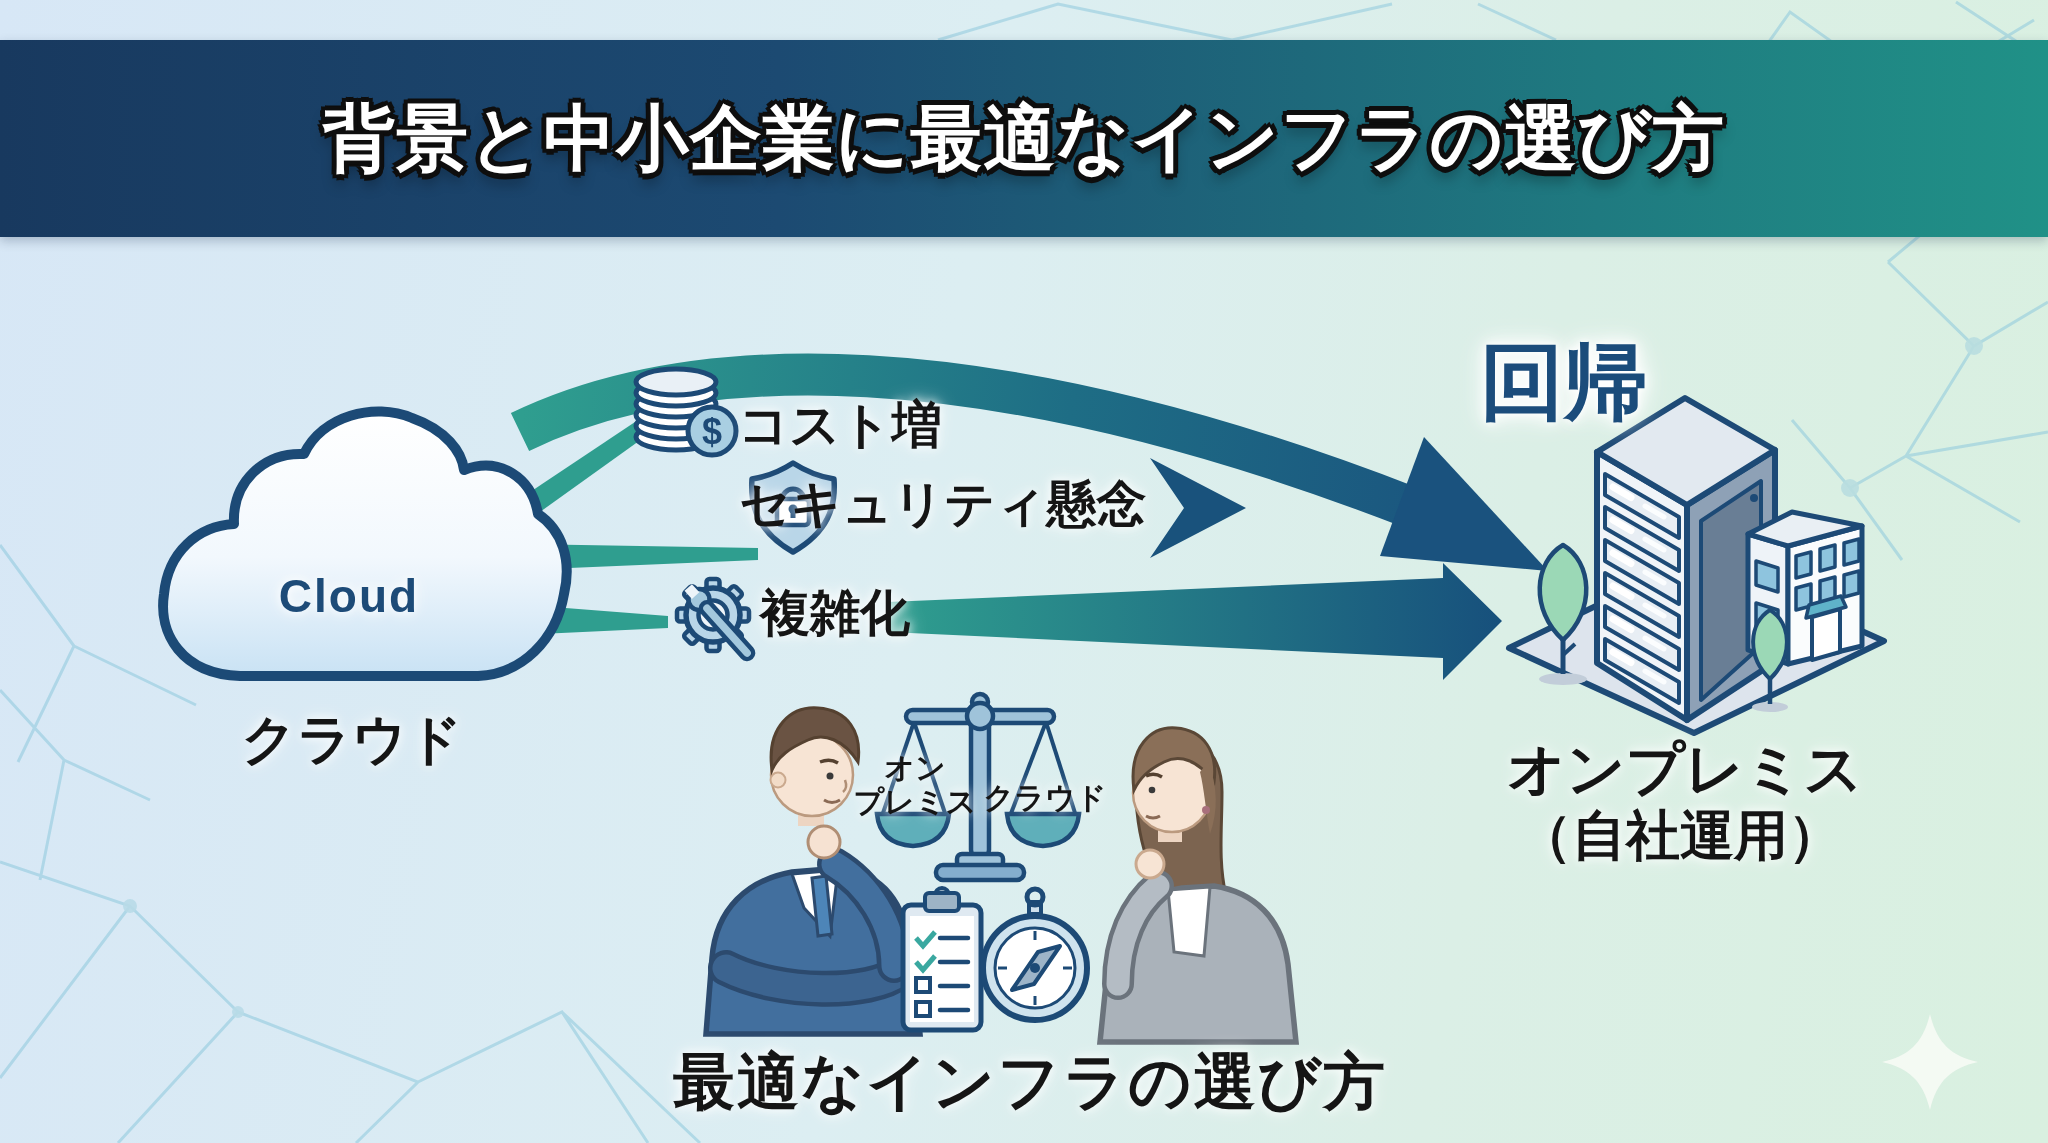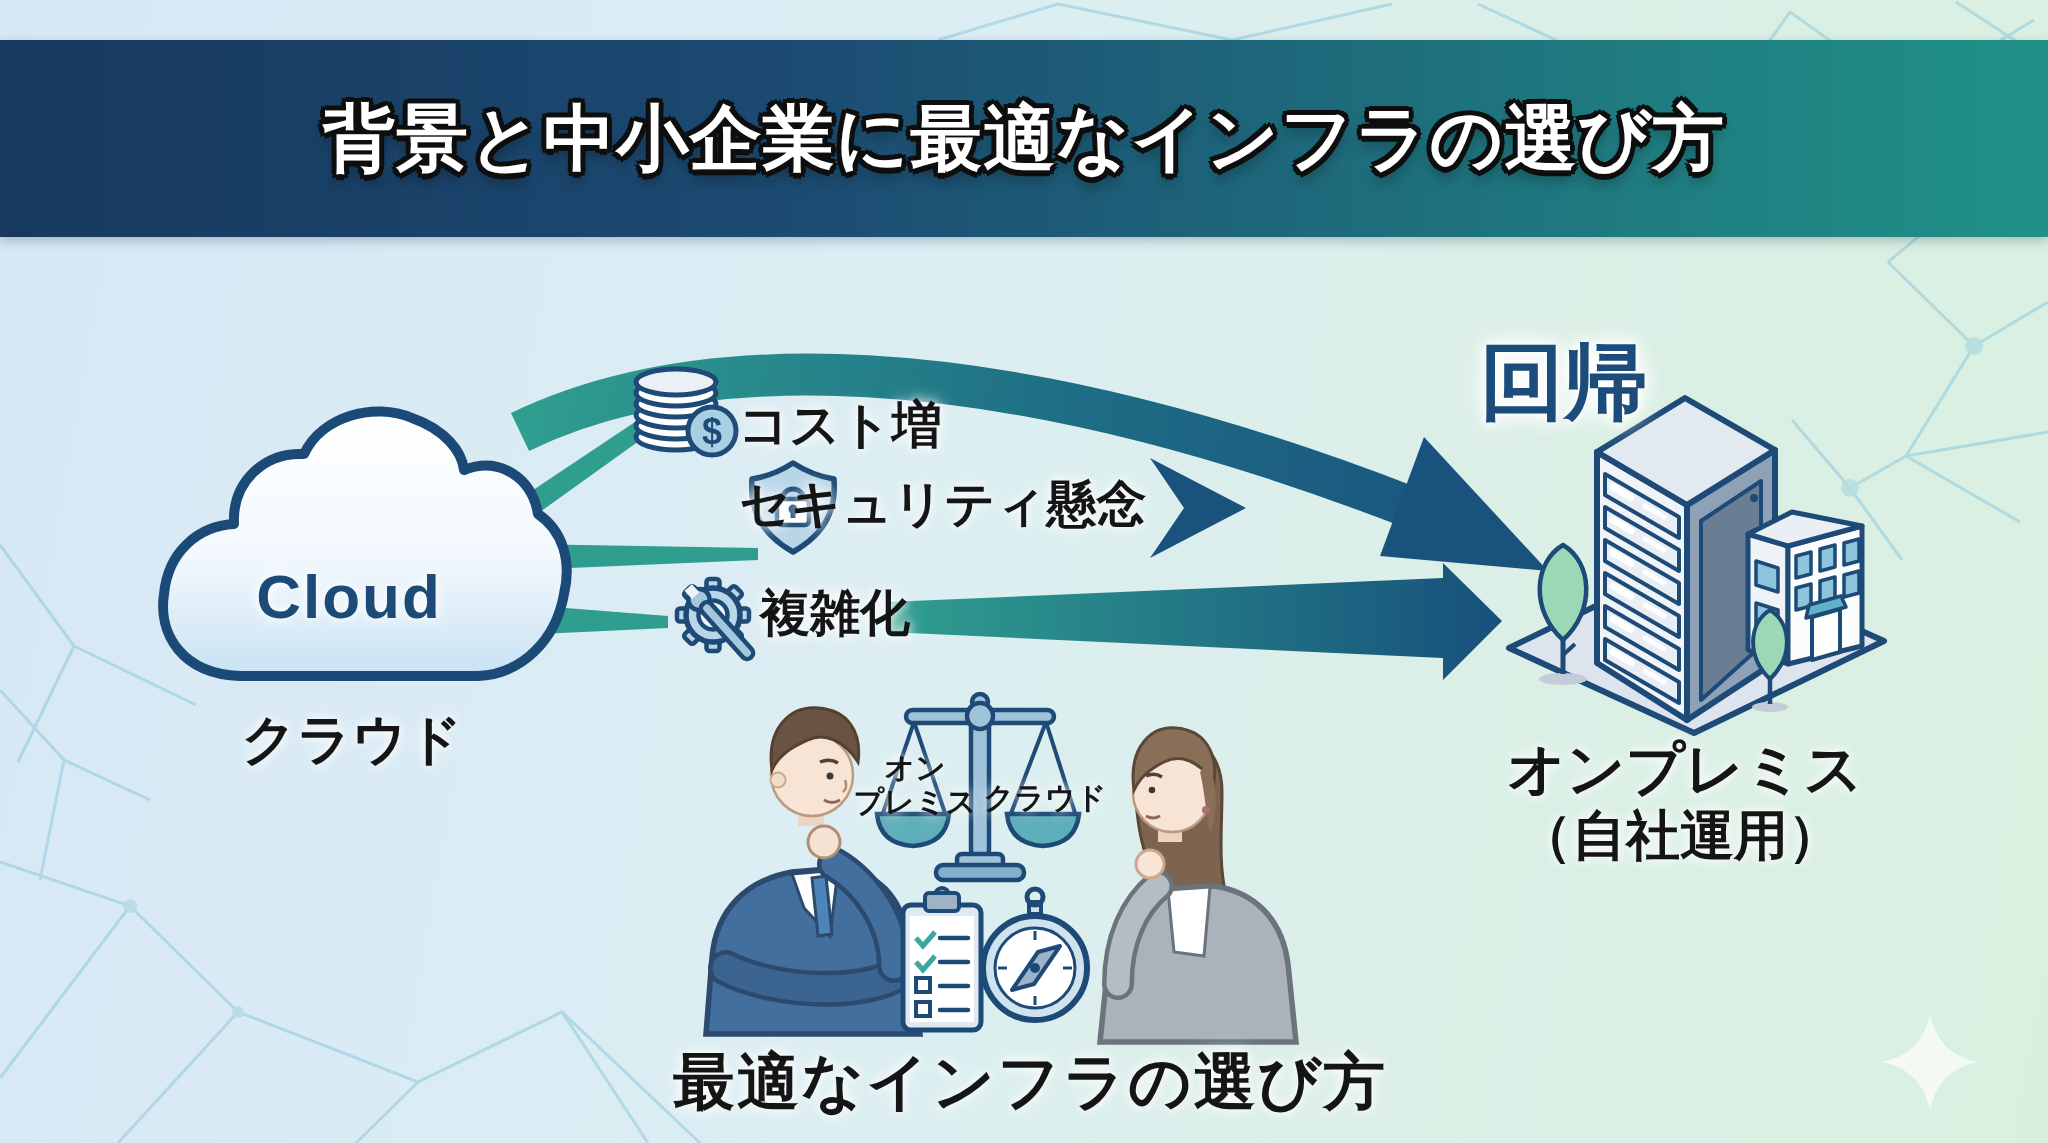--- a/index.html
+++ b/index.html
@@ -22,21 +22,21 @@
     text-shadow:-4px -4px 0 #0e0e0e,4px -4px 0 #0e0e0e,-4px 4px 0 #0e0e0e,4px 4px 0 #0e0e0e,
       -5px 0 0 #0e0e0e,5px 0 0 #0e0e0e,0 -5px 0 #0e0e0e,0 6px 0 #0e0e0e,0 10px 14px rgba(0,0,0,.38);
   }
   .hl{color:#f3d65c;}
   
   .lbl{
     position:absolute;transform:translate(-50%,-50%);
     font-weight:900;color:#151515;white-space:nowrap;text-align:center;
     text-shadow:0 0 10px rgba(255,255,255,.95),0 0 18px rgba(255,255,255,.8);
   }
-  .lbl-cloud-name{font-size:62px;color:#1d4b78;letter-spacing:2px;}
+  .lbl-cloud-name{font-size:46px;color:#1d4b78;letter-spacing:2px;}
   .lbl-cloud-caption{font-size:54px;}
   .lbl-reason{font-size:50px;}
   .lbl-return{font-size:84px;color:#1b4c7b;
     text-shadow:0 0 6px #fff,0 0 14px #fff,0 0 22px #fff,0 0 30px rgba(255,255,255,.9);}
   .lbl-onprem{font-size:58px;}
   .lbl-onprem-sub{font-size:54px;}
   .lbl-scale{font-size:30px;line-height:1.12;}
   .lbl-caption{font-size:62px;letter-spacing:2px;}
 </style>
 </head>

